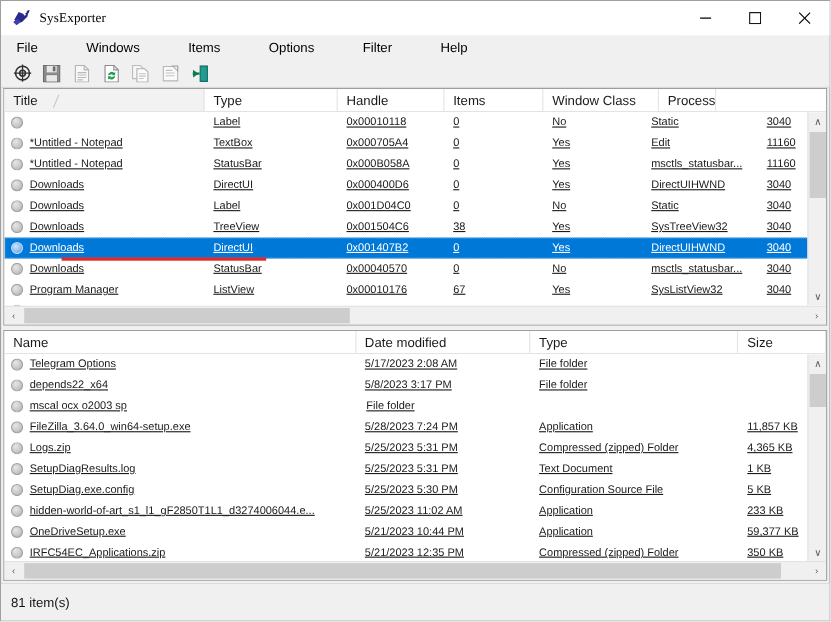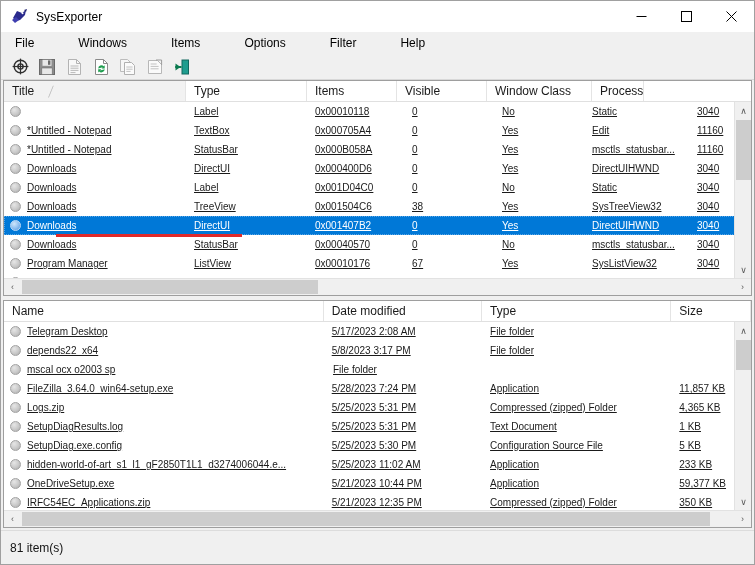--- a/index.html
+++ b/index.html
@@ -20,20 +20,21 @@
   }
 
   
   .titlebar {
     height: 31px;
     background: #ffffff;
     display: flex;
     align-items: center;
     flex: 0 0 auto;
     position: relative;
+    font-family: Liberation Serif, serif;
   }
   .title-icon {
     width: 22px; height: 22px;
     margin-left: 7px; margin-right: 6px;
     display: flex; align-items: center; justify-content: center;
   }
   .title-text {
     font-size: 12px;
     color: #000;
     letter-spacing: 0.1px;
@@ -345,22 +346,22 @@
     </div>
   </div>
 
   <div class="panel panel-top">
 
     <div class="hdr">
       <div class="hdr-cell sorted" style="width:182px">
         <span>Title</span><span class="sort-mark">╱</span>
       </div>
       <div class="hdr-cell" style="width:121px">Type</div>
+      <div class="hdr-cell" style="width:97px">Handle</div>
       <div class="hdr-cell" style="width:90px">Items</div>
-      <div class="hdr-cell" style="width:90px">Visible</div>
       <div class="hdr-cell" style="width:105px">Window Class</div>
       <div class="hdr-cell" style="width:52px">Process</div>
     </div>
 
     <div class="rows">
 
       <div class="row">
         <div class="cell icon-cell" style="width:182px">
             <span class="rowicon"></span>
             <span></span>
@@ -513,21 +514,21 @@
       <div class="hdr-cell" style="width:159px">Date modified</div>
       <div class="hdr-cell" style="width:190px">Type</div>
       <div class="hdr-cell" style="width:80px">Size</div>
     </div>
 
     <div class="rows">
 
       <div class="row">
         <div class="cell icon-cell" style="width:321px">
             <span class="rowicon"></span>
-            <span>Telegram Desktop</span>
+            <span>Telegram Options</span>
           </div>
         <div class="cell" style="width:159px">5/17/2023 2:08 AM</div>
         <div class="cell" style="width:190px">File folder</div>
         <div class="cell" style="width:80px"></div>
       </div>
 
       <div class="row">
         <div class="cell icon-cell" style="width:321px">
             <span class="rowicon"></span>
             <span>depends22_x64</span>

